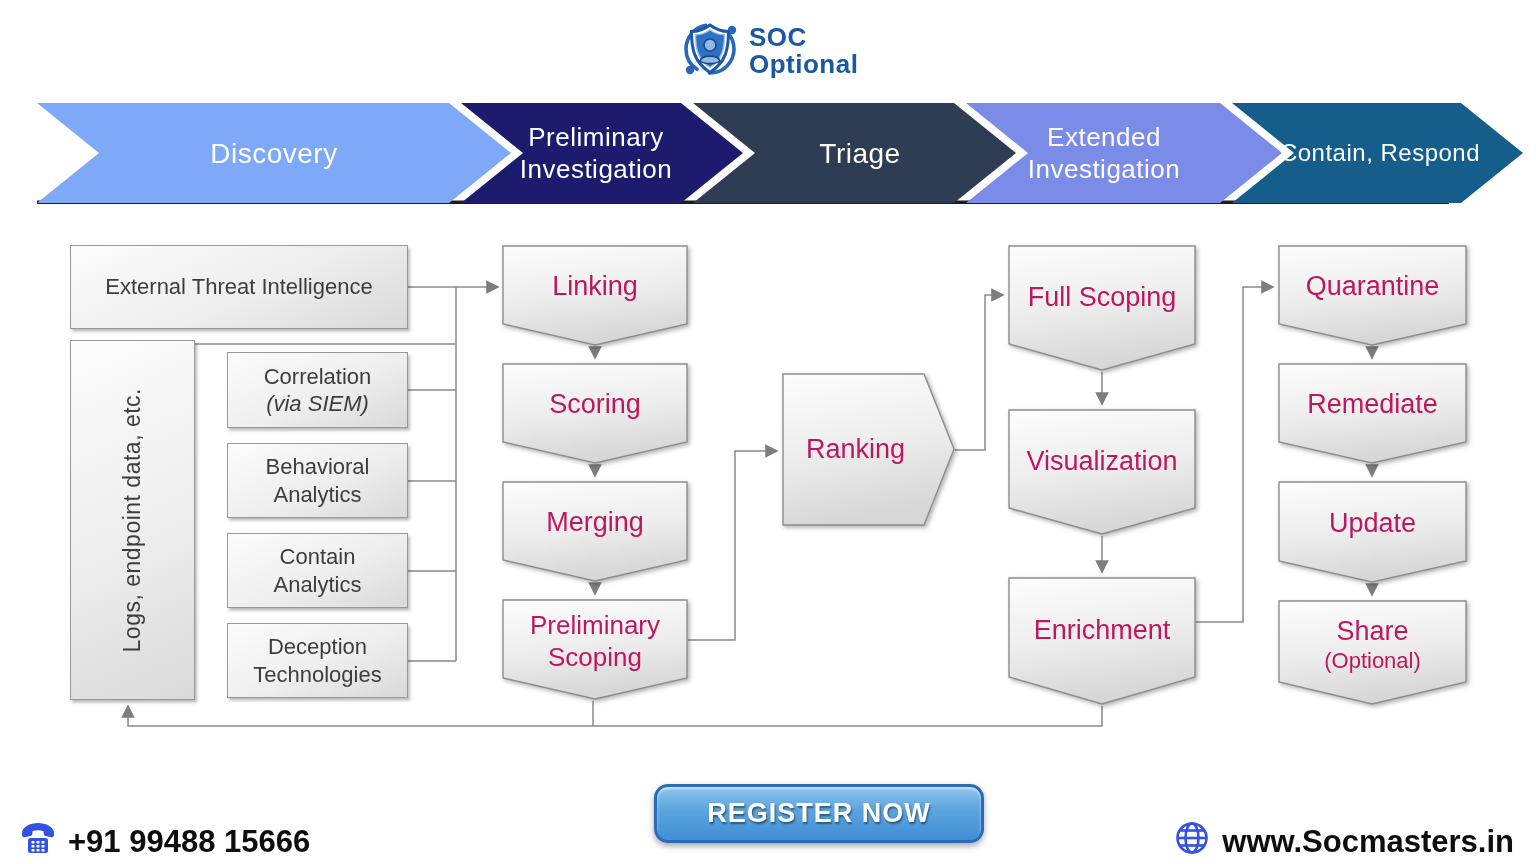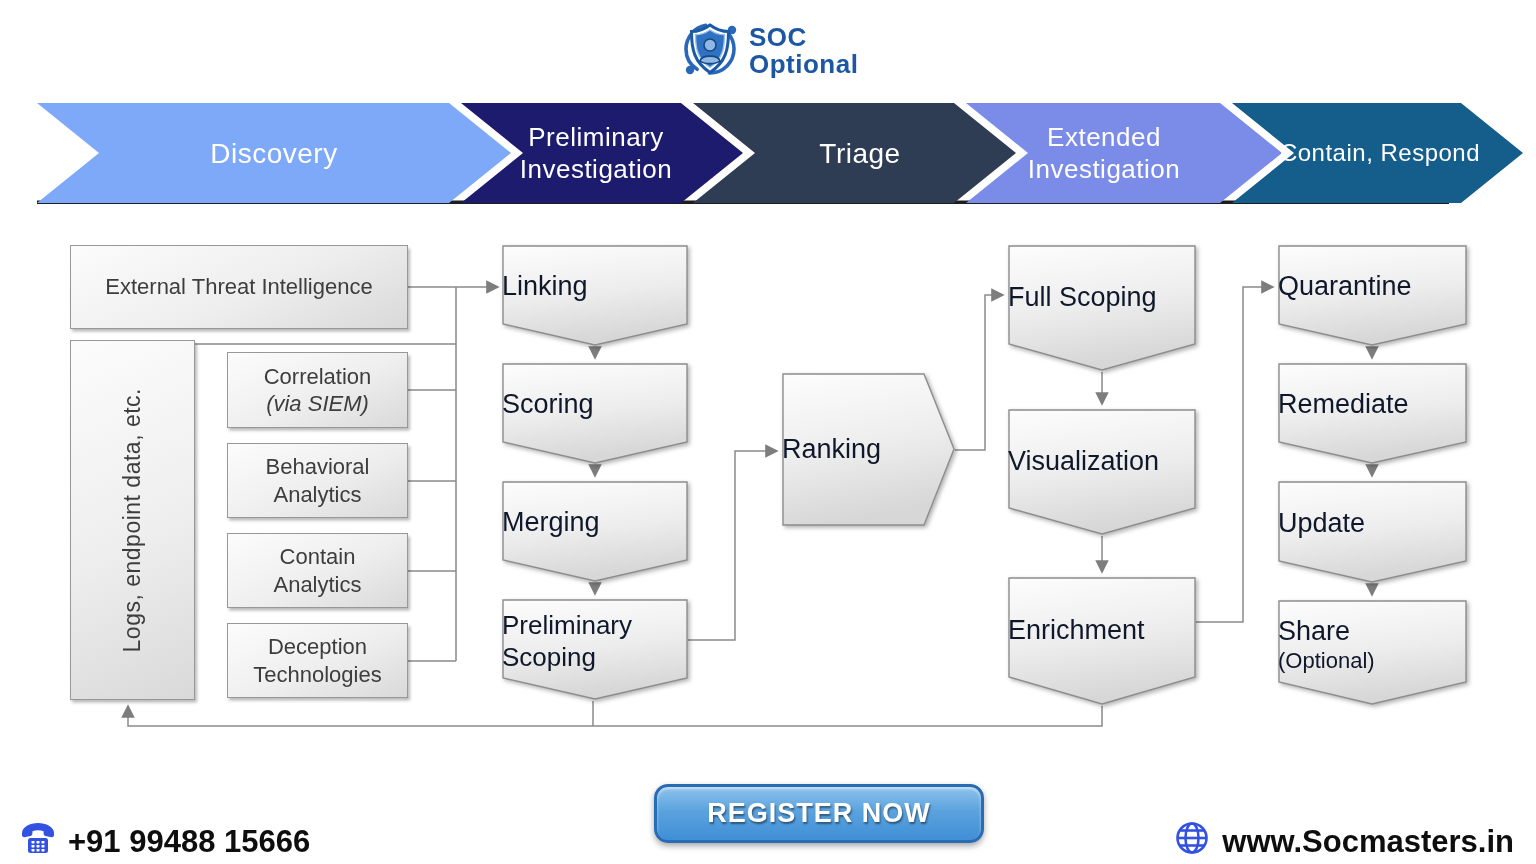--- a/index.html
+++ b/index.html
@@ -25,22 +25,22 @@
   .rbox { position:absolute; z-index:2; background:linear-gradient(155deg,#fcfcfc 0%,#eeeeee 55%,#d9d9d9 100%);
           border:1px solid #989898; box-shadow:2px 2.5px 3px rgba(0,0,0,.28);
           display:flex; flex-direction:column; align-items:center; justify-content:center;
           text-align:center; color:#3d3d3d; }
   .rbox .l1 { font-size:22px; line-height:1.25; }
   .rbox .italic { font-style:italic; }
   .vbox-label { writing-mode:vertical-rl; transform:rotate(180deg); font-size:23px; color:#3d3d3d; letter-spacing:0.5px; }
   .pent { position:absolute; z-index:2; }
   .pent svg { display:block; filter:drop-shadow(2px 2.5px 2px rgba(0,0,0,.30)); }
   .pent polygon { fill:url(#boxGrad); stroke:#8d8d8d; stroke-width:1.4; }
-  .plabel { position:absolute; inset:0; display:flex; flex-direction:column; align-items:flex-start;
-            justify-content:center; text-align:center; color:#0f172a; font-size:27px; line-height:1.22; }
+  .plabel { position:absolute; inset:0; display:flex; flex-direction:column; align-items:center;
+            justify-content:center; text-align:center; color:#be185d; font-size:27px; line-height:1.22; }
   .plabel .sub { font-size:22px; }
 
   
   .cta { position:absolute; left:654px; top:784px; width:330px; height:59px;
          border-radius:14px; border:3px solid #2a6cb4;
          background:linear-gradient(180deg,#8ec2ec 0%,#5ba3de 45%,#3f8ed6 100%);
          box-shadow:0 3px 6px rgba(0,0,0,.35), inset 0 2px 3px rgba(255,255,255,.55);
          color:#ffffff; font-size:27px; font-weight:bold; letter-spacing:1px;
          text-shadow:1px 1.5px 2px rgba(0,0,0,.45);
          display:flex; align-items:center; justify-content:center; cursor:pointer; }

